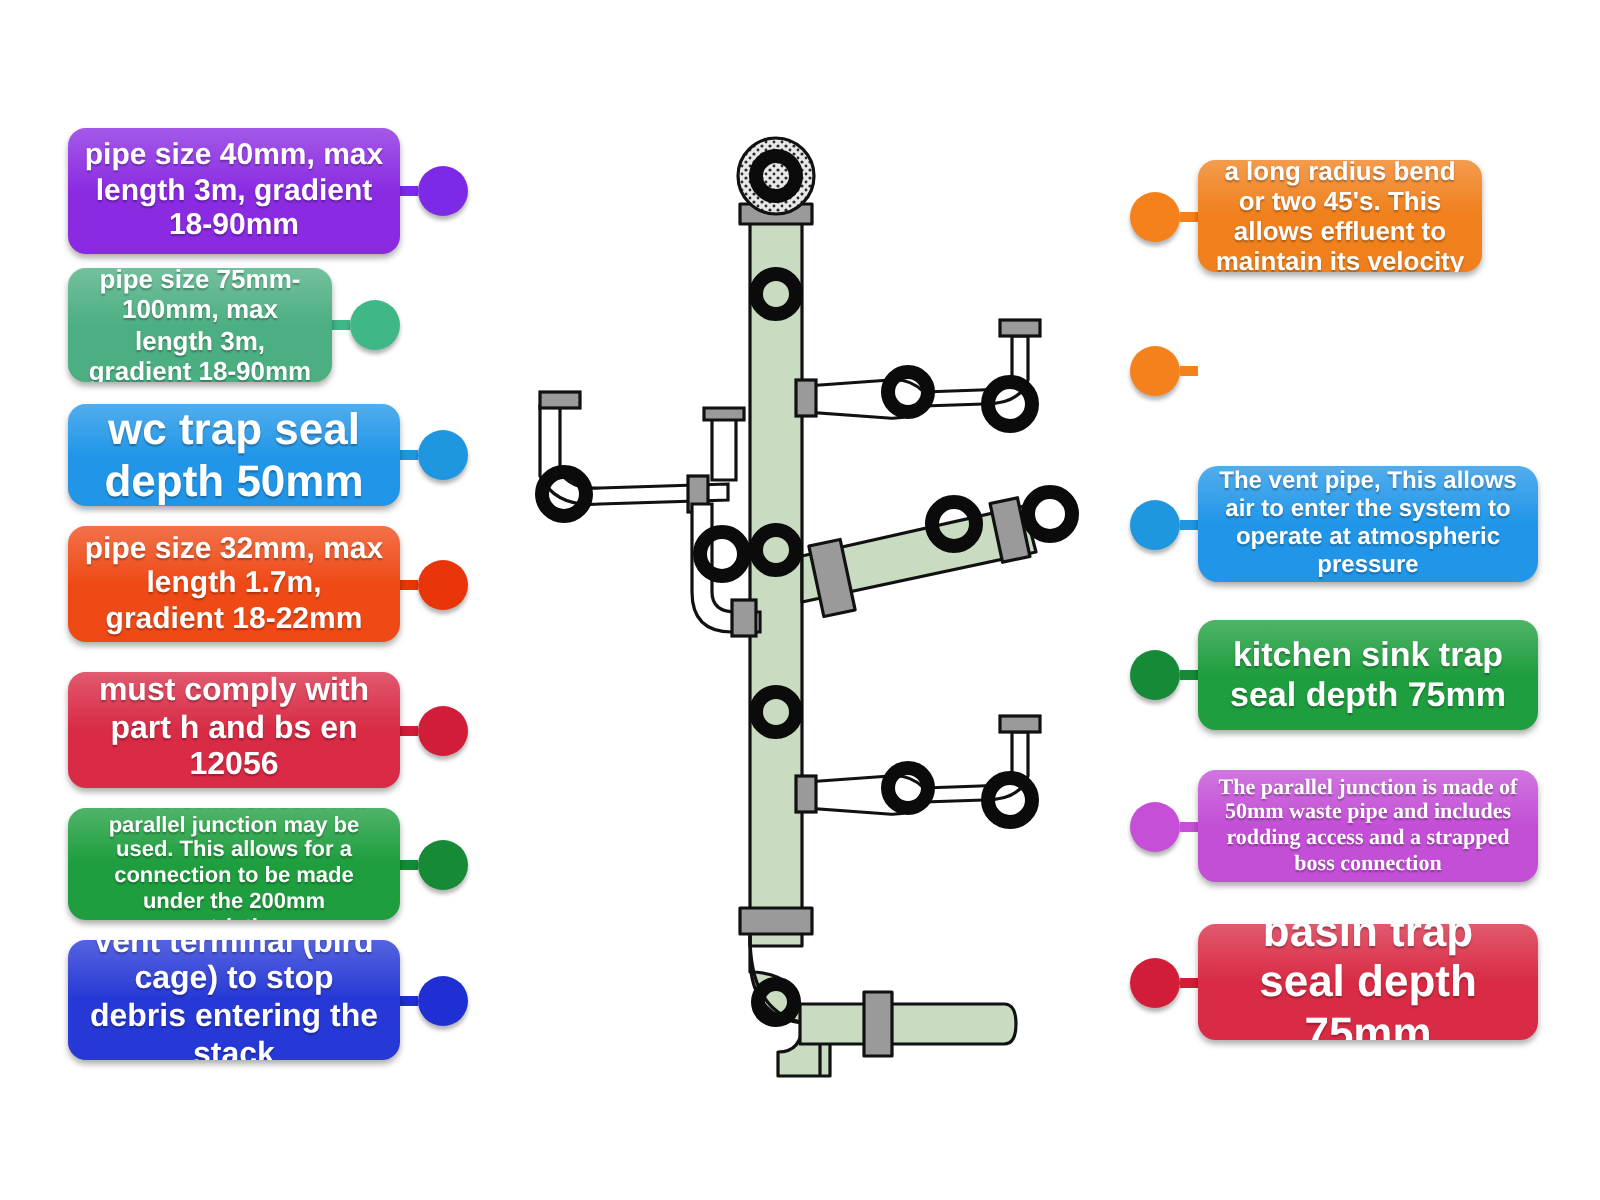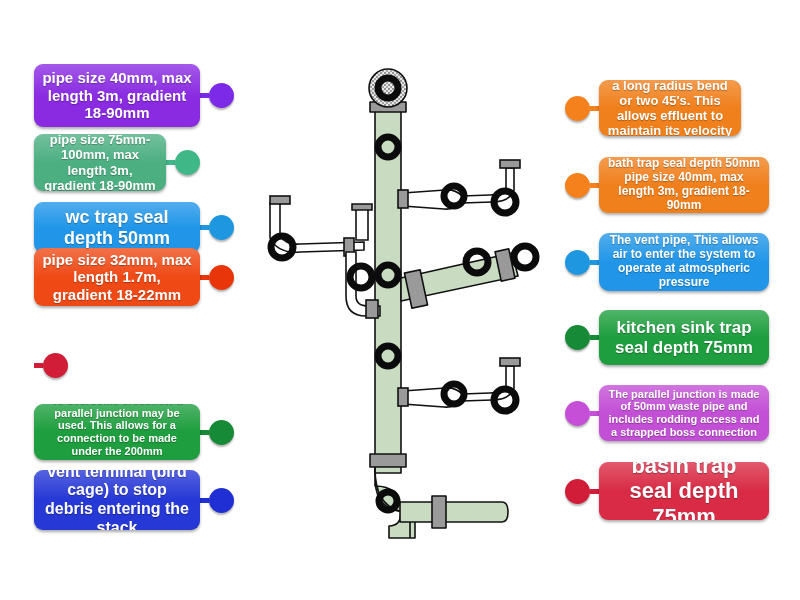--- a/index.html
+++ b/index.html
@@ -148,34 +148,37 @@
         <div class="dot" style="background: rgb(125, 42, 232);"></div>
       </div>
       <div class="label-group left" style="left: 34px; top: 134px; width: 201px; height: 57px;">
         <div class="label-box" style="background: rgb(76, 175, 130); width: 132px; height: 57px; font-size: 13px;">
           <span>pipe size 75mm-100mm, max length 3m, gradient 18-90mm</span>
         </div>
         <div class="stem" style="background: rgb(63, 183, 135); width: 9px;"></div>
         <div class="dot" style="background: rgb(63, 183, 135);"></div>
       </div>
       <div class="label-group left" style="left: 34px; top: 202px; width: 201px; height: 51px;">
-        <div class="label-box" style="background: rgb(33, 150, 232); width: 166px; height: 51px; font-size: 18px;">
+        <div class="label-box" style="background: rgb(33, 150, 232); width: 166px; height: 51px; font-size: 22px;">
           <span>wc trap seal depth 50mm</span>
         </div>
         <div class="stem" style="background: rgb(31, 151, 224); width: 9px;"></div>
         <div class="dot" style="background: rgb(31, 151, 224);"></div>
       </div>
-      <div class="label-group left" style="left: 34px; top: 248px; width: 201px; height: 58px;">
+      <div class="label-group left" style="left: 34px; top: 263px; width: 201px; height: 58px;">
         <div class="label-box" style="background: rgb(239, 74, 22); width: 166px; height: 58px; font-size: 15px;">
           <span>pipe size 32mm, max length 1.7m, gradient 18-22mm</span>
         </div>
         <div class="stem" style="background: rgb(232, 54, 10); width: 9px;"></div>
         <div class="dot" style="background: rgb(232, 54, 10);"></div>
       </div>
       <div class="label-group left" style="left: 34px; top: 336px; width: 201px; height: 58px;">
+        <div class="label-box" style="background: rgb(217, 43, 69); width: 166px; height: 58px; font-size: 16px;">
+          <span>must comply with part h and bs en 12056</span>
+        </div>
         <div class="stem" style="background: rgb(209, 29, 55); width: 9px;"></div>
         <div class="dot" style="background: rgb(209, 29, 55);"></div>
       </div>
       <div class="label-group left" style="left: 34px; top: 404px; width: 201px; height: 56px;">
         <div class="label-box" style="background: rgb(30, 158, 62); width: 166px; height: 56px; font-size: 11px;">
           <span>To overcome crossflow a parallel junction may be used. This allows for a connection to be made under the 200mm restriction.</span>
         </div>
         <div class="stem" style="background: rgb(23, 138, 56); width: 9px;"></div>
         <div class="dot" style="background: rgb(23, 138, 56);"></div>
       </div>
@@ -192,39 +195,36 @@
       <div class="label-group right" style="left: 565px; top: 80px; width: 205px; height: 56px;">
         <div class="dot" style="background: rgb(245, 129, 29);"></div>
         <div class="stem" style="background: rgb(245, 129, 29); width: 9px;"></div>
         <div class="label-box" style="background: rgb(240, 128, 28); width: 142px; height: 56px; font-size: 13px;">
           <span>a long radius bend or two 45's. This allows effluent to maintain its velocity</span>
         </div>
       </div>
       <div class="label-group right" style="left: 565px; top: 157px; width: 205px; height: 56px;">
         <div class="dot" style="background: rgb(245, 129, 29);"></div>
         <div class="stem" style="background: rgb(245, 129, 29); width: 9px;"></div>
-        <div class="label-box" style="background: rgb(240, 128, 28); width: 170px; height: 56px; font-size: 12px;">
-          <span>bath trap seal depth 50mm pipe size 40mm, max length 3m, gradient 18-90mm</span>
-        </div>
       </div>
       <div class="label-group right" style="left: 565px; top: 233px; width: 205px; height: 58px;">
         <div class="dot" style="background: rgb(31, 151, 224);"></div>
         <div class="stem" style="background: rgb(31, 151, 224); width: 9px;"></div>
         <div class="label-box" style="background: rgb(33, 150, 232); width: 170px; height: 58px; font-size: 12px; border-radius: 10px;">
           <span>The vent pipe, This allows air to enter the system to operate at atmospheric pressure</span>
         </div>
       </div>
       <div class="label-group right" style="left: 565px; top: 310px; width: 205px; height: 55px;">
         <div class="dot" style="background: rgb(23, 138, 56);"></div>
         <div class="stem" style="background: rgb(23, 138, 56); width: 9px;"></div>
         <div class="label-box" style="background: rgb(30, 158, 62); width: 170px; height: 55px; font-size: 17px;">
           <span>kitchen sink trap seal depth 75mm</span>
         </div>
       </div>
-      <div class="label-group right" style="left: 565px; top: 385px; width: 205px; height: 56px;">
+      <div class="label-group right" style="left: 565px; top: 385px; width: 205px; height: 56px; font-family: Liberation Serif, serif;">
         <div class="dot" style="background: rgb(198, 79, 216);"></div>
         <div class="stem" style="background: rgb(198, 79, 216); width: 9px;"></div>
         <div class="label-box" style="background: rgb(195, 79, 214); width: 170px; height: 56px; font-size: 11px;">
           <span>The parallel junction is made of 50mm waste pipe and includes rodding access and a strapped boss connection</span>
         </div>
       </div>
       <div class="label-group right" style="left: 565px; top: 462px; width: 205px; height: 58px;">
         <div class="dot" style="background: rgb(209, 29, 55);"></div>
         <div class="stem" style="background: rgb(209, 29, 55); width: 9px;"></div>
         <div class="label-box" style="background: rgb(217, 43, 69); width: 170px; height: 58px; font-size: 22px;">

